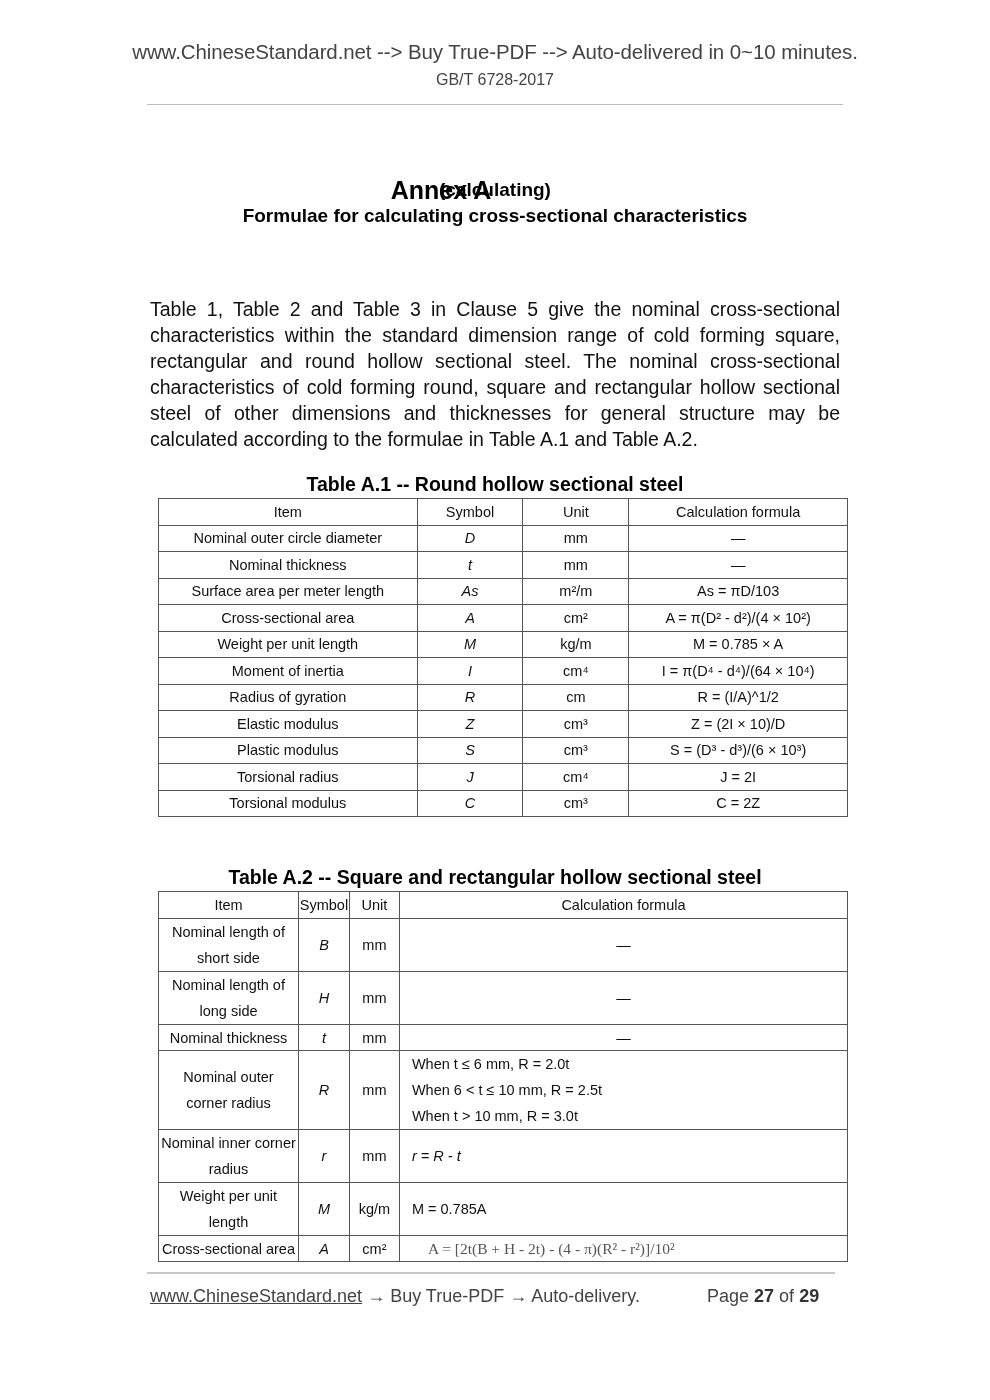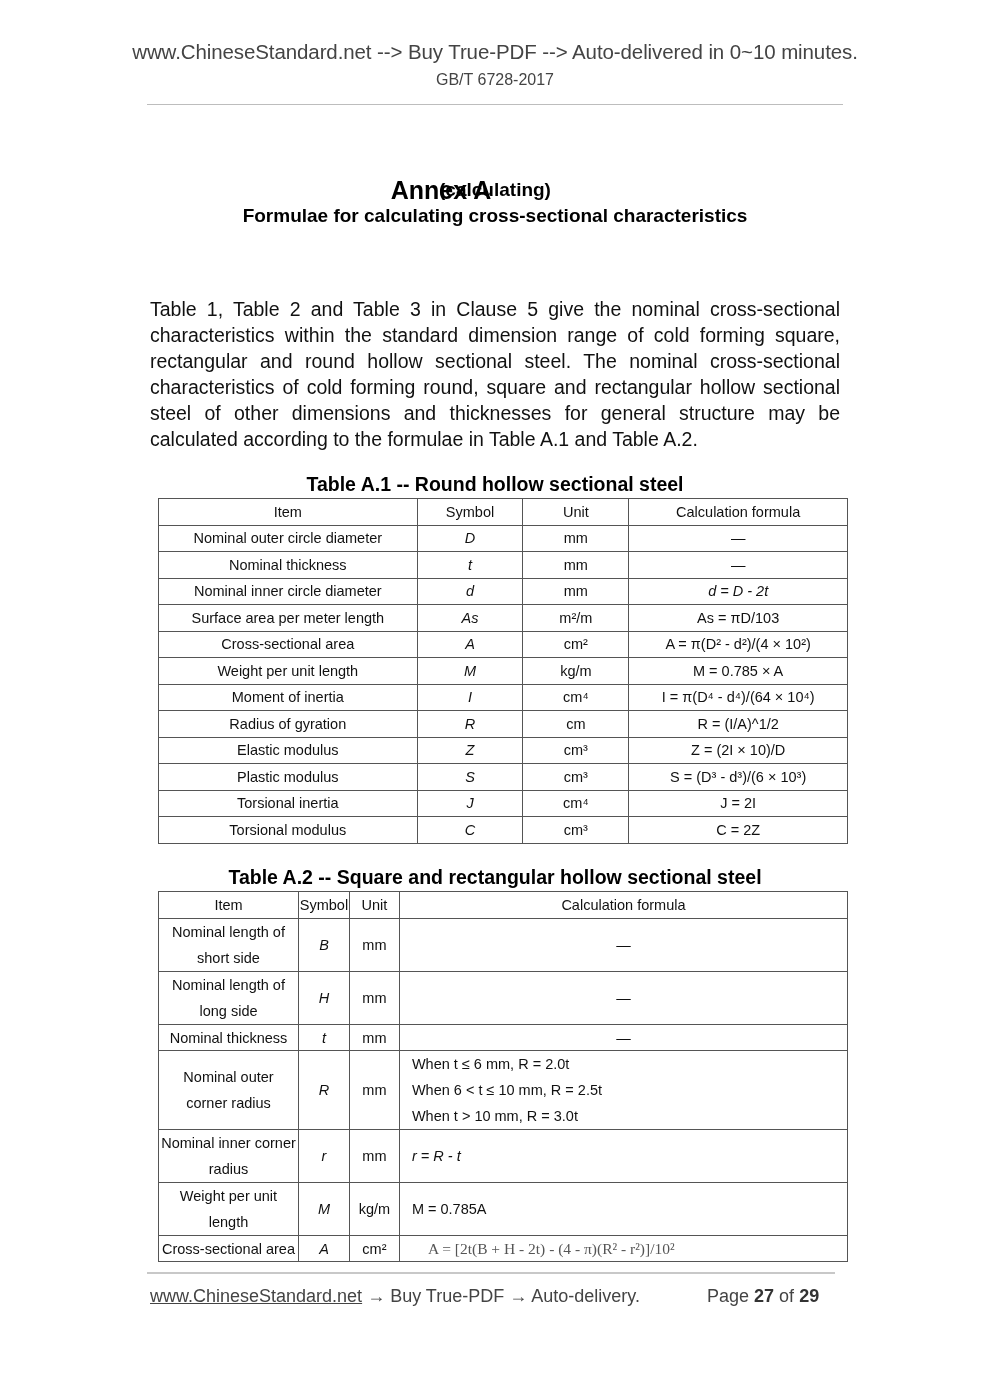--- a/index.html
+++ b/index.html
@@ -69,26 +69,20 @@
     <td>mm</td>
     <td>—</td>
   </tr>
   <tr>
     <td>Nominal thickness</td>
     <td class="i">t</td>
     <td>mm</td>
     <td>—</td>
   </tr>
   <tr>
-    <td>Nominal inner circle diameter</td>
-    <td class="i">d</td>
-    <td>mm</td>
-    <td class="i">d = D - 2t</td>
-  </tr>
-  <tr>
     <td>Surface area per meter length</td>
     <td class="i">As</td>
     <td>m²/m</td>
     <td>As = πD/103</td>
   </tr>
   <tr>
     <td>Cross-sectional area</td>
     <td class="i">A</td>
     <td>cm²</td>
     <td>A = π(D² - d²)/(4 × 10²)</td>
@@ -117,21 +111,21 @@
     <td>cm³</td>
     <td>Z = (2I × 10)/D</td>
   </tr>
   <tr>
     <td>Plastic modulus</td>
     <td class="i">S</td>
     <td>cm³</td>
     <td>S = (D³ - d³)/(6 × 10³)</td>
   </tr>
   <tr>
-    <td>Torsional inertia</td>
+    <td>Torsional radius</td>
     <td class="i">J</td>
     <td>cm⁴</td>
     <td>J = 2I</td>
   </tr>
   <tr>
     <td>Torsional modulus</td>
     <td class="i">C</td>
     <td>cm³</td>
     <td>C = 2Z</td>
   </tr>

